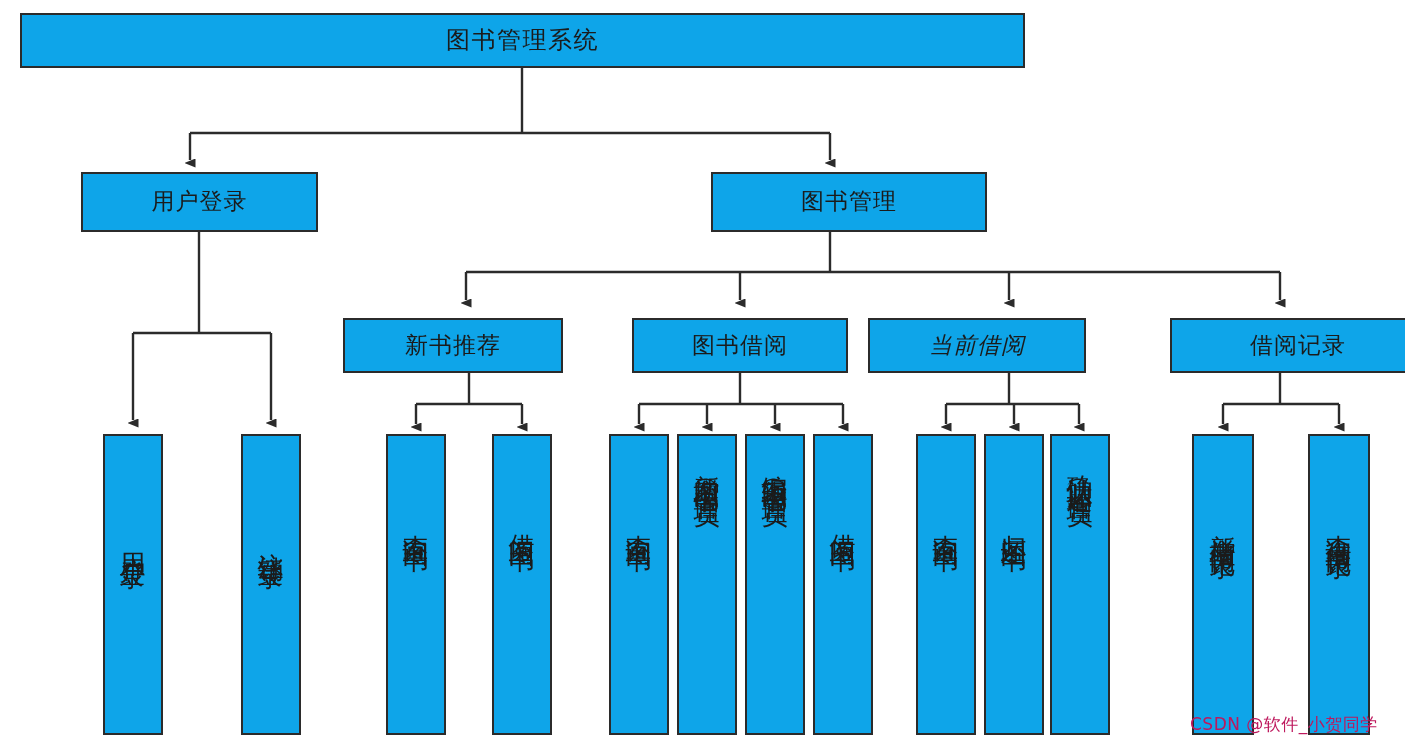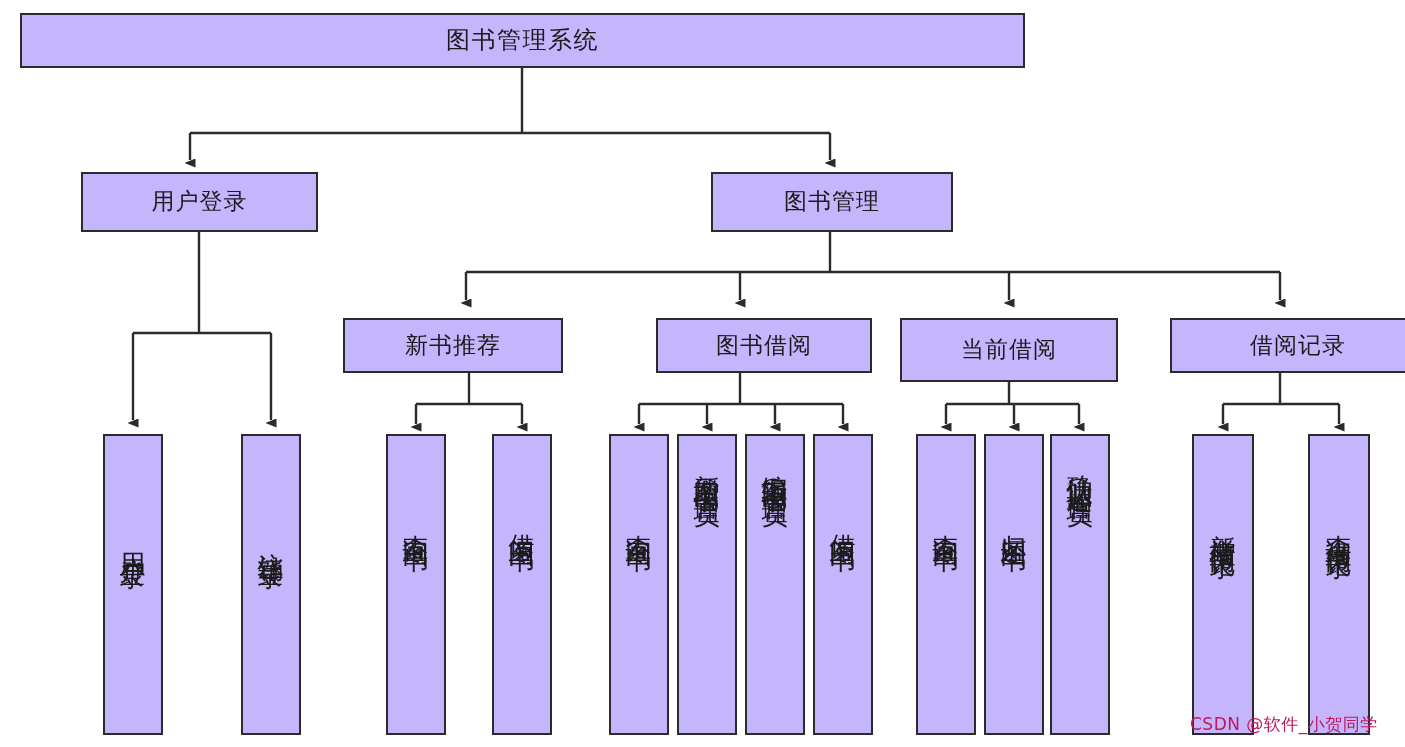--- a/index.html
+++ b/index.html
@@ -22,21 +22,21 @@
     left: 0;
     top: 0;
     width: 1405px;
     height: 747px;
     pointer-events: none;
   }
   .node {
     position: absolute;
     box-sizing: border-box;
     border: 2.2px solid #2b2b2b;
-    background: #c4b5fd;
+    background: #0ea5e9;
     display: flex;
     align-items: center;
     justify-content: center;
     color: #1b1b1b;
     z-index: 2;
   }
   .node .lbl {
     display: block;
     text-align: center;
     line-height: 1.18;
@@ -128,31 +128,31 @@
     </g>
   </svg>
 
   <div class="node h-node root" style="left:20px; top:13px; width:1005px; height:55px;">
     <span class="lbl">图书管理系统</span>
   </div>
 
   <div class="node h-node" style="left:81px; top:172px; width:237px; height:60px;">
     <span class="lbl">用户登录</span>
   </div>
-  <div class="node h-node" style="left:711px; top:172px; width:242px; height:60px;">
+  <div class="node h-node" style="left:711px; top:172px; width:276px; height:60px;">
     <span class="lbl">图书管理</span>
   </div>
 
   <div class="node h-node" style="left:343px; top:318px; width:220px; height:55px;">
     <span class="lbl">新书推荐</span>
   </div>
-  <div class="node h-node" style="left:656px; top:318px; width:216px; height:55px;justify-content:center;">
+  <div class="node h-node" style="left:632px; top:318px; width:216px; height:55px;justify-content:center;">
     <span class="lbl">图书借阅</span>
   </div>
-  <div class="node h-node" style="left:900px; top:318px; width:218px; height:64px;">
+  <div class="node h-node" style="left:868px; top:318px; width:218px; height:55px;font-style:italic;">
     <span class="lbl">当前借阅</span>
   </div>
   <div class="node h-node" style="left:1170px; top:318px; width:256px; height:55px;">
     <span class="lbl">借阅记录</span>
   </div>
 
   <div class="node v-node pad-low" style="left:103px; top:434px; width:60px; height:301px;">
     <span class="lbl">用户登录</span>
   </div>
   <div class="node v-node pad-low" style="left:241px; top:434px; width:60px; height:301px;">

